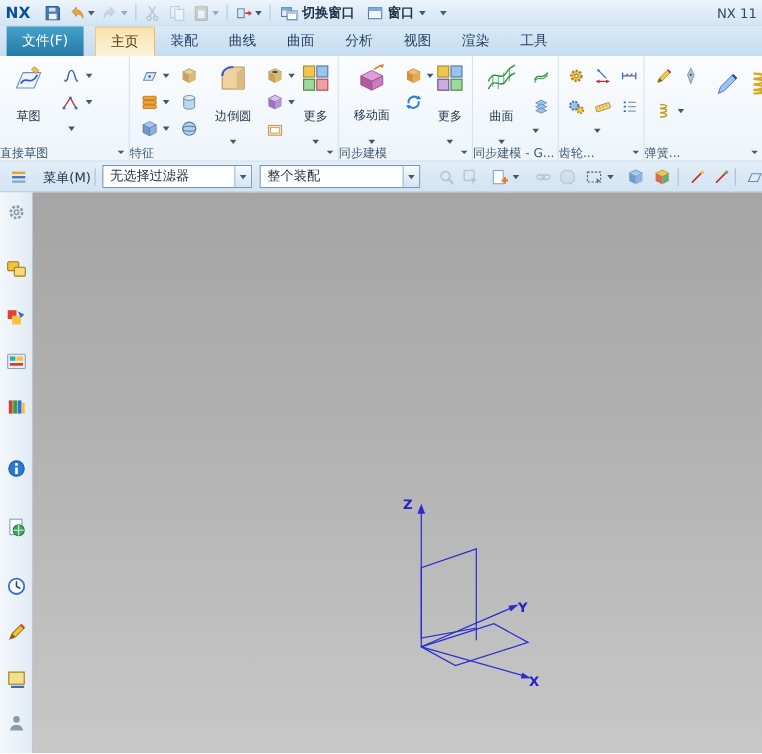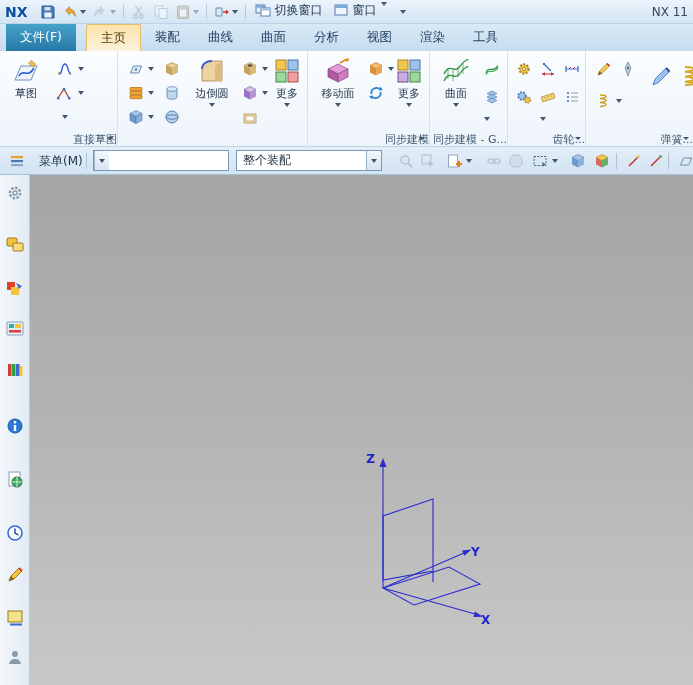--- a/index.html
+++ b/index.html
@@ -2,38 +2,38 @@
 <html><head>
 <meta charset="utf-8">
 <style>
   *{margin:0;padding:0;box-sizing:border-box;}
   body{font-family:"DejaVu Sans","Liberation Sans",sans-serif;font-size:12px;color:#1e3248;}
   .app{position:relative;width:693px;height:685px;overflow:hidden;background:#fff;}
   
   .titlebar{position:absolute;left:0;top:0;width:693px;height:24px;background:linear-gradient(#ecf4fb,#d2e4f4);border-bottom:1px solid #bdd2e6;display:flex;align-items:center;padding:0 5px;gap:2px;}
   .logo{font-weight:bold;color:#0a4f9e;font-size:14px;margin-right:8px;}
   .tb-btn{height:20px;min-width:20px;display:flex;align-items:center;justify-content:center;gap:2px;border-radius:2px;padding:0 2px;}
-  .tb-text-btn{display:flex;align-items:flex-start;gap:4px;height:20px;padding:0 4px;border-radius:2px;white-space:nowrap;}
+  .tb-text-btn{display:flex;align-items:center;gap:4px;height:20px;padding:0 4px;border-radius:2px;white-space:nowrap;font-weight:bold;}
   .tb-sep{width:1px;height:15px;background:#b7cbdd;margin:0 3px;}
   .car{width:0;height:0;border-left:3.5px solid transparent;border-right:3.5px solid transparent;border-top:4px solid #40586f;display:inline-block;}
   .dis{opacity:.45;}
   .tb-title{margin-left:auto;color:#33475c;font-size:12px;white-space:nowrap;}
   .i16{width:16px;height:16px;display:block;}
   .i28{width:28px;height:28px;display:block;}
   
   .tabrow{position:absolute;left:0;top:24px;width:693px;height:27px;background:linear-gradient(#d9e9f7,#c6dcef);display:flex;align-items:stretch;padding-left:6px;}
   .tab{display:flex;align-items:center;padding:0 14px;color:#1c3a5e;font-size:12.5px;white-space:nowrap;}
   .tab-file{background:linear-gradient(#46a2ca,#2679a6);color:#fff;margin-right:10px;}
   .tab-active{background:linear-gradient(#fbe2a9,#fcf3dc);border:1px solid #e3bd6d;border-bottom:none;border-radius:2px 2px 0 0;color:#50380a;}
   
   .ribbon{position:absolute;left:0;top:51px;width:693px;height:96px;background:linear-gradient(#fbfdff,#edf4fa);border-bottom:1px solid #c2d4e4;}
   .rgroup{position:absolute;top:0;height:96px;border-right:1px solid #d5e1ec;}
-  .gcap{position:absolute;left:0;right:0;bottom:1px;height:14px;display:flex;align-items:center;justify-content:flex-end;font-size:11px;color:#3f5a75;white-space:nowrap;}
+  .gcap{position:absolute;left:0;right:0;bottom:1px;height:14px;display:flex;align-items:center;justify-content:flex-start;font-size:11px;color:#3f5a75;white-space:nowrap;}
   .gcap .car{position:absolute;right:4px;top:5px;border-top-width:3.5px;border-left-width:3px;border-right-width:3px;}
-  .bigbtn{position:absolute;top:4px;display:flex;flex-direction:column;align-items:center;gap:3px;border-radius:2px;padding-top:2px;}
+  .bigbtn{position:absolute;top:4px;display:flex;flex-direction:column;align-items:center;gap:15px;border-radius:2px;padding-top:2px;}
   .bigbtn .lbl{font-size:11px;color:#1e3248;white-space:nowrap;line-height:12px;}
   .smbtn{position:absolute;width:20px;height:20px;display:flex;align-items:center;justify-content:center;border-radius:2px;}
   .smcar{position:absolute;width:10px;height:20px;display:flex;align-items:center;justify-content:center;}
   
   .selbar{position:absolute;left:0;top:147px;width:693px;height:28px;background:linear-gradient(#e3eef8,#d2e3f2);border-bottom:1px solid #a9bfd2;}
   .menu-btn{position:absolute;left:4px;top:3px;height:22px;display:flex;align-items:center;gap:14px;padding:0 5px;border-radius:2px;}
   .combo{position:absolute;top:3px;height:21px;background:#fff;border:1px solid #7a97b5;display:flex;align-items:center;}
   .combo .val{padding:0 6px;font-size:12px;color:#1e2e3e;white-space:nowrap;overflow:hidden;flex:1;}
   .combo .cbtn{width:15px;height:100%;background:linear-gradient(#f4f9fd,#d6e4f0);border-left:1px solid #9ab4cc;display:flex;align-items:center;justify-content:center;flex:none;}
   .sicon{position:absolute;top:4px;width:20px;height:20px;display:flex;align-items:center;justify-content:center;border-radius:2px;}
@@ -269,20 +269,24 @@
       <div class="bigbtn" style="left:150px;width:38px;">
         <svg class="i28" viewBox="0 0 28 28">
             <rect x="3" y="3" width="10" height="10" fill="#f2c84c" stroke="#a8842a"></rect>
             <rect x="15" y="3" width="10" height="10" fill="#9ec3ea" stroke="#4a74a8"></rect>
             <rect x="3" y="15" width="10" height="10" fill="#9ed89e" stroke="#3a8a3a"></rect>
             <rect x="15" y="15" width="10" height="10" fill="#eca0a0" stroke="#a84a4a"></rect>
           </svg>
         <span class="lbl">更多</span>
         <span class="car"></span>
       </div>
+      <div class="gcap">
+          <span>特征</span>
+          <span class="car"></span>
+        </div>
     </div>
 
     <div class="rgroup" style="left:308px;width:122px;">
       <div class="bigbtn" style="left:6px;width:48px;font-family:Liberation Mono, monospace;">
         <svg class="i28" viewBox="0 0 28 28">
             <path d="M14 7 24 12 14 17 4 12Z" fill="#e39ad8" stroke="#8a4a80" stroke-width=".7"></path>
             <path d="M4 12v8l10 5v-8Z" fill="#b35aa5" stroke="#8a4a80" stroke-width=".7"></path>
             <path d="M24 12v8l-10 5v-8Z" fill="#cf7ac2" stroke="#8a4a80" stroke-width=".7"></path>
             <path d="M16 6l7-4" stroke="#e0821c" stroke-width="1.5" fill="none"></path>
             <path d="M25 1l-1 4-3-2z" fill="#e0821c"></path>
@@ -454,20 +458,21 @@
       <svg class="i16" viewBox="0 0 16 16">
           <rect x="2" y="3" width="12" height="2.2" fill="#e8a030"></rect>
           <rect x="2" y="7" width="12" height="2.2" fill="#4a7ab5"></rect>
           <rect x="2" y="11" width="12" height="2.2" fill="#8aa8c8"></rect>
         </svg>
       <span>菜单(M)</span>
       <span class="car"></span>
     </span>
     <span class="ssep" style="left:86px;"></span>
     <div class="combo" style="left:93px;width:136px;">
+      <span class="val">无选择过滤器</span>
       <span class="cbtn">
           <span class="car"></span>
         </span>
     </div>
     <div class="combo" style="left:236px;width:146px;">
       <span class="val">整个装配</span>
       <span class="cbtn">
           <span class="car"></span>
         </span>
     </div>

